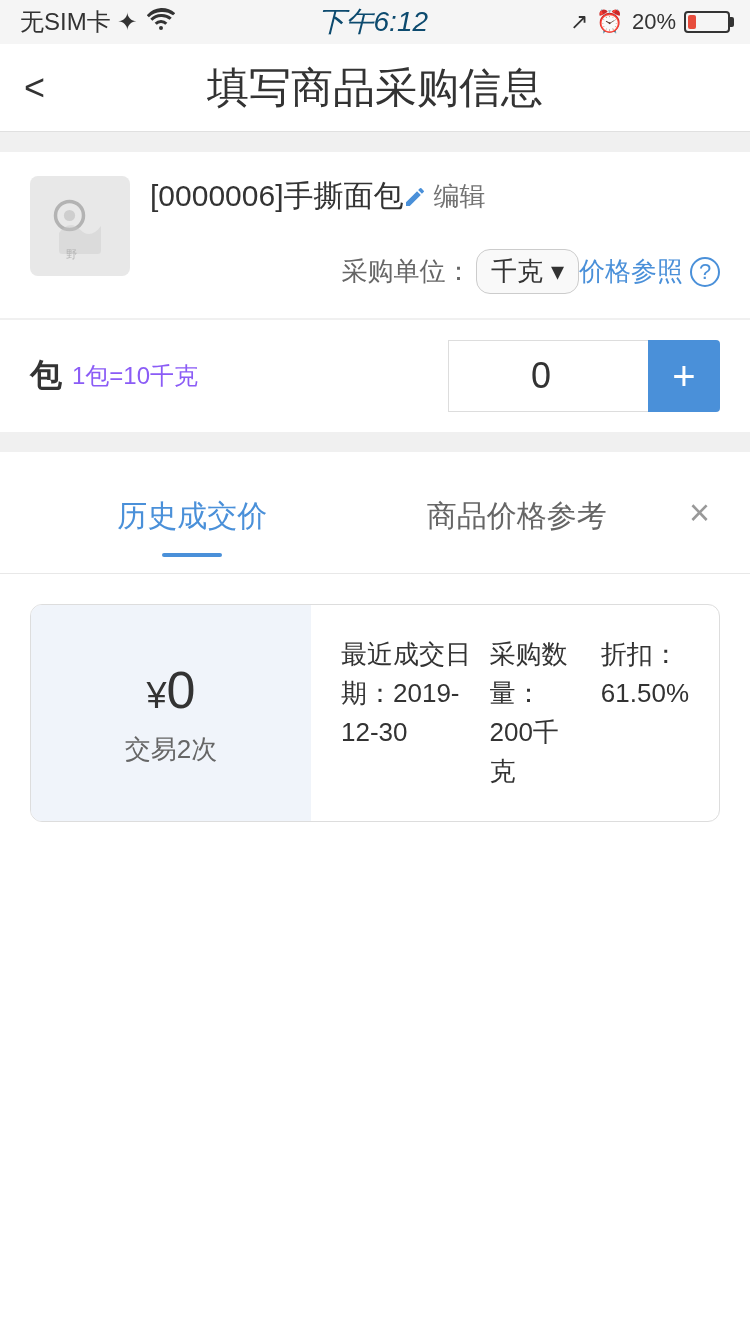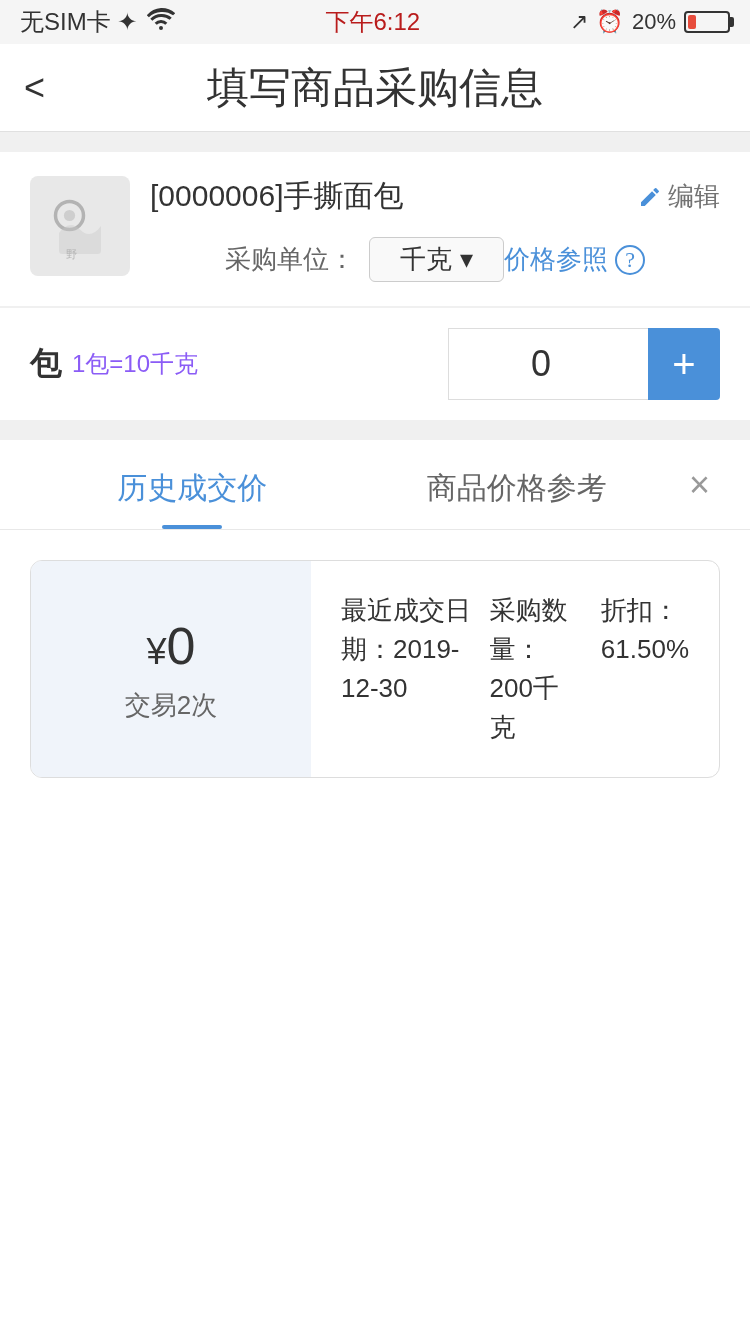--- a/index.html
+++ b/index.html
@@ -24,23 +24,24 @@
       font-size: 26px;
     }
     .status-left {
       display: flex;
       align-items: center;
       gap: 10px;
       font-size: 24px;
       color: #333;
     }
     .status-center {
-      font-size: 24px;
+      font-size: 28px;
       font-weight: 500;
-      color: #b91c1c;
+      color: #0c4a6e;
+      font-style: italic;
     }
     .status-right {
       display: flex;
       align-items: center;
       gap: 8px;
       font-size: 22px;
       color: #333;
     }
     .battery-icon {
       display: inline-flex;
@@ -120,58 +121,55 @@
     .product-image svg {
       width: 70px;
       height: 70px;
       opacity: 0.4;
     }
     .product-info {
       flex: 1;
     }
     .product-header {
       display: flex;
-      justify-content: space-between;
-      align-items: center;
-      margin-bottom: 20px;
-      gap: 36px;
+      justify-content: flex-start;
+      align-items: center;
+      margin-bottom: 32px;
     }
     .product-name {
       font-size: 30px;
       color: #333;
       font-weight: 500;
     }
     .edit-btn {
       display: flex;
       align-items: center;
       gap: 6px;
       color: #737373;
       font-size: 26px;
       cursor: pointer;
     }
     .product-unit-row {
       display: flex;
       align-items: center;
-      justify-content: center;
-      font-family: Liberation Serif, serif;
+      justify-content: flex-end;
     }
     .unit-label {
       font-size: 26px;
       color: #666;
     }
     .unit-select {
       display: inline-flex;
       align-items: center;
       border: 1px solid #ccc;
-      border-radius: 6px;
-      padding: 4px 30px;
+      border-radius: 14px;
+      padding: 4px 14px;
       font-size: 26px;
       color: #333;
       background: #f9f9f9;
-      margin-left: 10px;
       gap: 8px;
       cursor: pointer;
     }
     .price-ref {
       display: flex;
       align-items: center;
       gap: 7px;
       color: #4a90d9;
       font-size: 26px;
       cursor: pointer;
@@ -244,21 +242,21 @@
     
     .tabs-container {
       background: #fff;
       margin-top: 20px;
     }
     .tabs-header {
       display: flex;
       align-items: center;
       border-bottom: 1px solid #e8e8e8;
       position: relative;
-      padding: 0 30px;
+      padding: 16px 30px;
     }
     .tab-item {
       flex: 1;
       text-align: center;
       padding: 28px 0 20px;
       font-size: 30px;
       color: #666;
       cursor: pointer;
       position: relative;
     }

